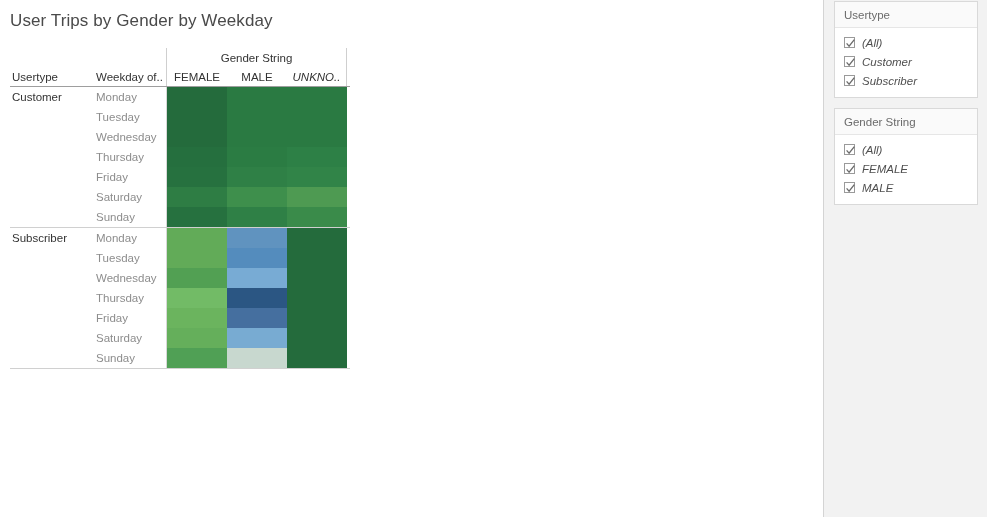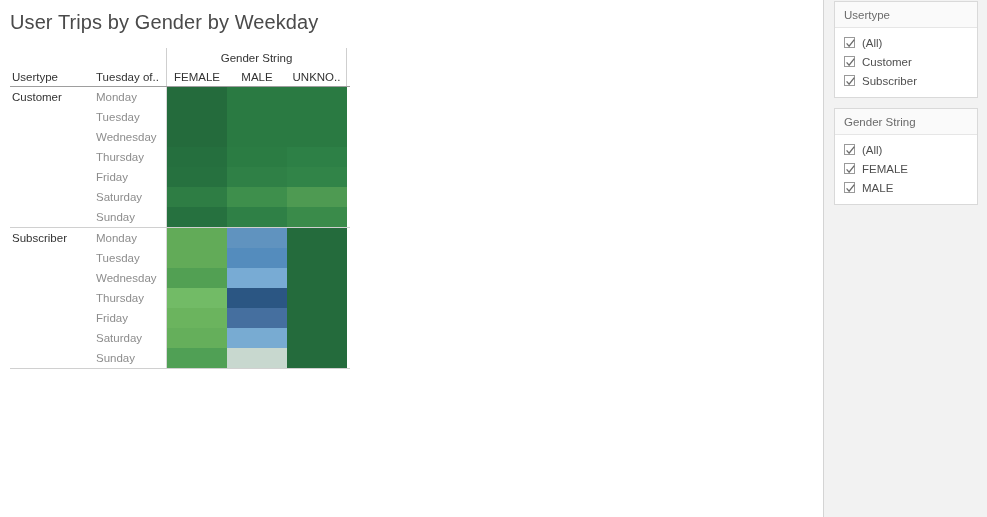--- a/index.html
+++ b/index.html
@@ -21,21 +21,21 @@
   #worksheet {
     position: absolute;
     left: 0; top: 0;
     width: 823px; height: 517px;
     background: #ffffff;
   }
 
   #viz-title {
     position: absolute;
     left: 10px; top: 11px;
-    font-size: 20px;
+    font-size: 17px;
     font-weight: 400;
     color: #4a4a4a;
     letter-spacing: 0.1px;
     white-space: nowrap;
   }
 
   
   #crosstab {
     position: absolute;
     left: 10px; top: 48px;
@@ -80,21 +80,21 @@
     font-size: 11.5px; color: #333333;
     border-right: 1px solid #cfcfcf;
   }
   .hdr-measure {
     width: 60px;
     display: flex; align-items: center; justify-content: center;
     font-size: 11.5px; color: #333333;
     overflow: hidden;
     white-space: nowrap;
   }
-  .hdr-measure:last-child { border-right: 1px solid #cfcfcf; }
+  .hdr-measure:last-child { border-right: 1px solid #cfcfcf; font-style: italic; }
 
   
   .ct-body-group { border-bottom: 1px solid #d0d0d0; }
   .ct-body-row { display: flex; height: 20px; }
 
   .cell-usertype {
     width: 82px;
     font-size: 11.5px;
     color: #333333;
     display: flex; align-items: center;
@@ -151,41 +151,42 @@
     background: #ffffff;
     margin-right: 7px;
     position: relative;
     flex: 0 0 auto;
   }
   .cbx svg { position: absolute; left: 0; top: 0; }
   .filter-label {
     font-size: 11.5px;
     color: #4f4f4f;
     white-space: nowrap;
+    font-style: italic;
   }
 </style>
 </head>
 <body>
 
 <div id="app">
 
   <div id="worksheet">
 
     <div id="viz-title">User Trips by Gender by Weekday</div>
 
     <div id="crosstab">
 
       <div class="ct-row hdr-band1">
         <div class="hdr-pad-left"></div>
         <div class="hdr-span">Gender String</div>
       </div>
 
       <div class="ct-row hdr-band2">
         <div class="hdr-usertype">Usertype</div>
-        <div class="hdr-weekday">Tuesday of..</div>
+        <div class="hdr-weekday">Weekday of..</div>
         <div class="hdr-measure">FEMALE</div>
         <div class="hdr-measure">MALE</div>
         <div class="hdr-measure">UNKNO..</div>
       </div>
 
       <div id="ct-body">
           <div class="ct-body-group">
             <div class="ct-body-row">
               <div class="cell-usertype">Customer</div>
               <div class="cell-weekday">Monday</div>

